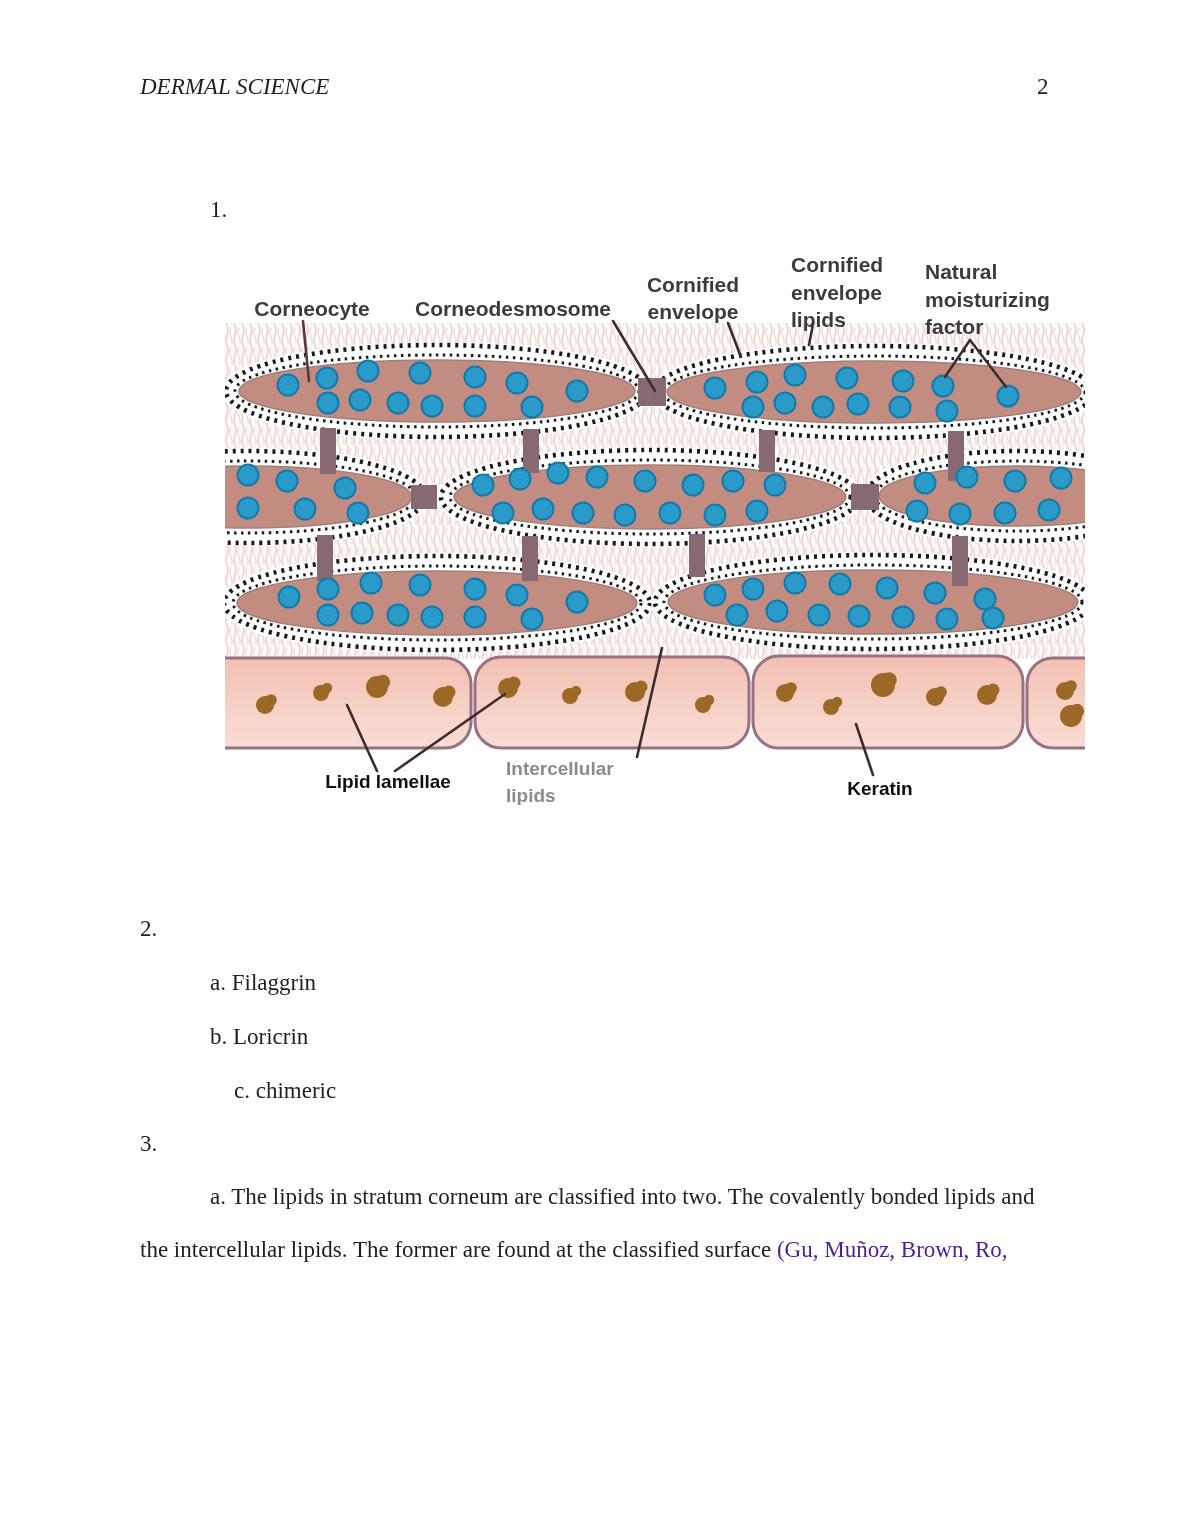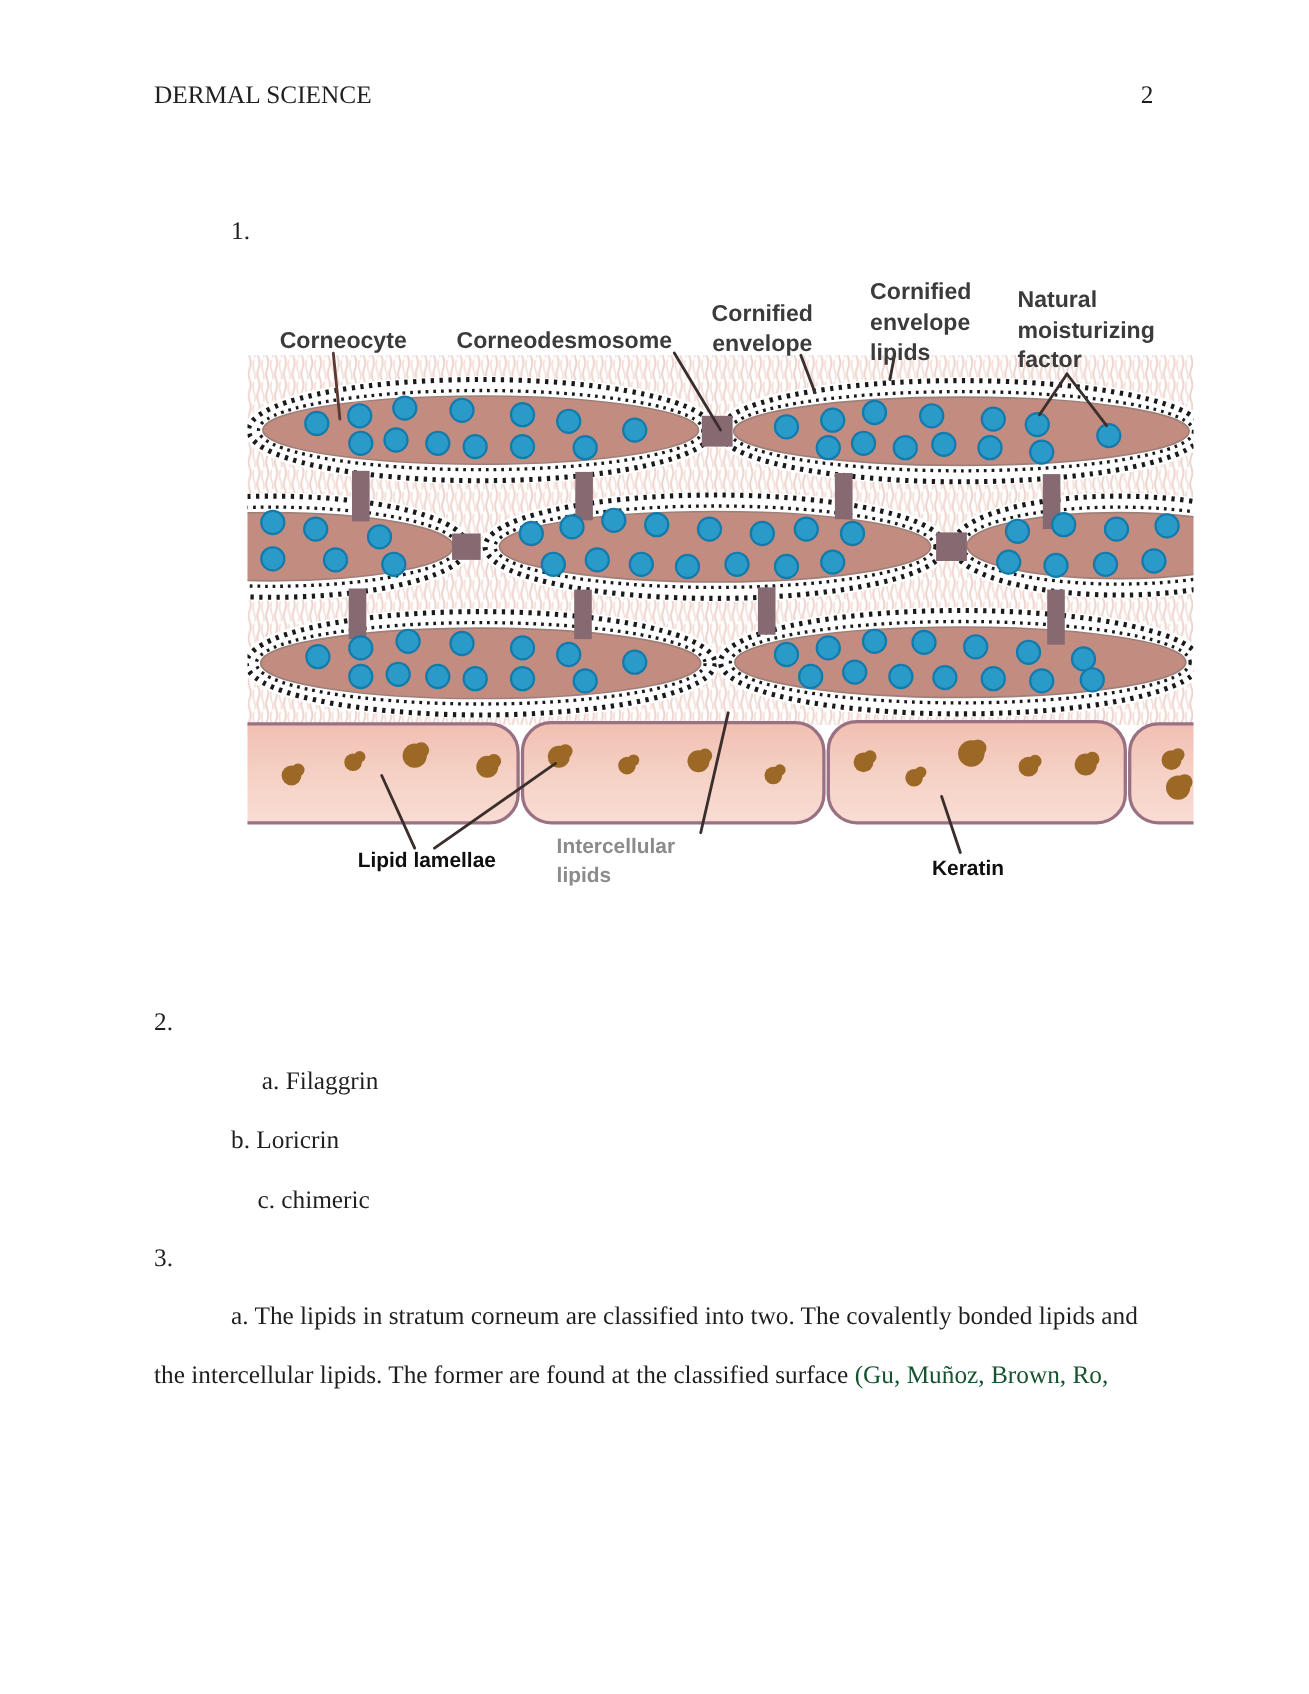--- a/index.html
+++ b/index.html
@@ -1,32 +1,32 @@
 <!DOCTYPE html>
 <html><head>
 <meta charset="utf-8">
 <style>
   html,body{margin:0;padding:0;background:#ffffff;}
   .page{position:relative;width:1190px;height:1540px;background:#fff;
         font-family:"Liberation Serif",serif;color:#1f1f1f;overflow:hidden;}
   .tline{position:absolute;font-size:23px;line-height:28px;white-space:nowrap;}
   .title-box{position:absolute;left:140px;width:990px;text-align:center;}
-  .muted{color:#14532d;}
+  .muted{color:#4c1d95;}
   .figure-wrap{position:absolute;left:225px;top:245px;width:860px;height:560px;}
   svg text{font-family:"Liberation Sans",sans-serif;}
   .toplabel{font-size:21px;font-weight:600;fill:#3b3b3b;}
   .boldlabel{font-size:19px;font-weight:700;fill:#0f0f0f;}
   .mutedlabel{font-size:19px;font-weight:600;fill:#8b8b8b;}
 </style>
 </head>
 <body>
 
 <div class="page">
 
-  <div class="tline" style="left:140px;top:73px;">DERMAL SCIENCE</div>
+  <div class="tline" style="left:140px;top:73px;font-style:italic;">DERMAL SCIENCE</div>
   <div class="tline" style="left:1037px;top:73px;">2</div>
 
 
   <div class="tline" style="left:210px;top:196px;">1.</div>
 
   <div class="figure-wrap">
     <svg id="figure-svg" viewBox="0 0 860 560" width="860" height="560">
       <defs>
         <pattern id="fur" width="8" height="20" patternUnits="userSpaceOnUse">
           <path d="M2 0 q2 5 0 10 q-2 5 0 10" fill="none" stroke="#eed2cb" stroke-width="1.8"></path>
@@ -234,20 +234,20 @@
 
         <text class="boldlabel" x="163" y="543" text-anchor="middle">Lipid lamellae</text>
         <text class="mutedlabel" x="281" y="530">Intercellular</text>
         <text class="mutedlabel" x="281" y="557">lipids</text>
         <text class="boldlabel" x="655" y="550" text-anchor="middle">Keratin</text>
       </g>
     </svg>
   </div>
 
   <div class="tline" style="left:140px;top:915px;">2.</div>
-  <div class="tline" style="left:210px;top:969px;margin-left:28px;">a. Filaggrin</div>
+  <div class="tline" style="left:210px;top:969px;">a. Filaggrin</div>
   <div class="tline" style="left:210px;top:1023px;">b. Loricrin</div>
   <div class="tline" style="left:210px;top:1077px;margin-left:24px;">c. chimeric</div>
 
   <div class="tline" style="left:140px;top:1130px;">3.</div>
   <div class="tline" style="left:210px;top:1183px;"><span>a. The lipids in stratum corneum are classified into two. The covalently bonded lipids and</span></div>
   <div class="tline" style="left:140px;top:1236px;"><span>the intercellular lipids. The former are found at the classified surface </span><span class="muted">(Gu, Muñoz, Brown, Ro,</span></div>
 </div>
 
 </body></html>

